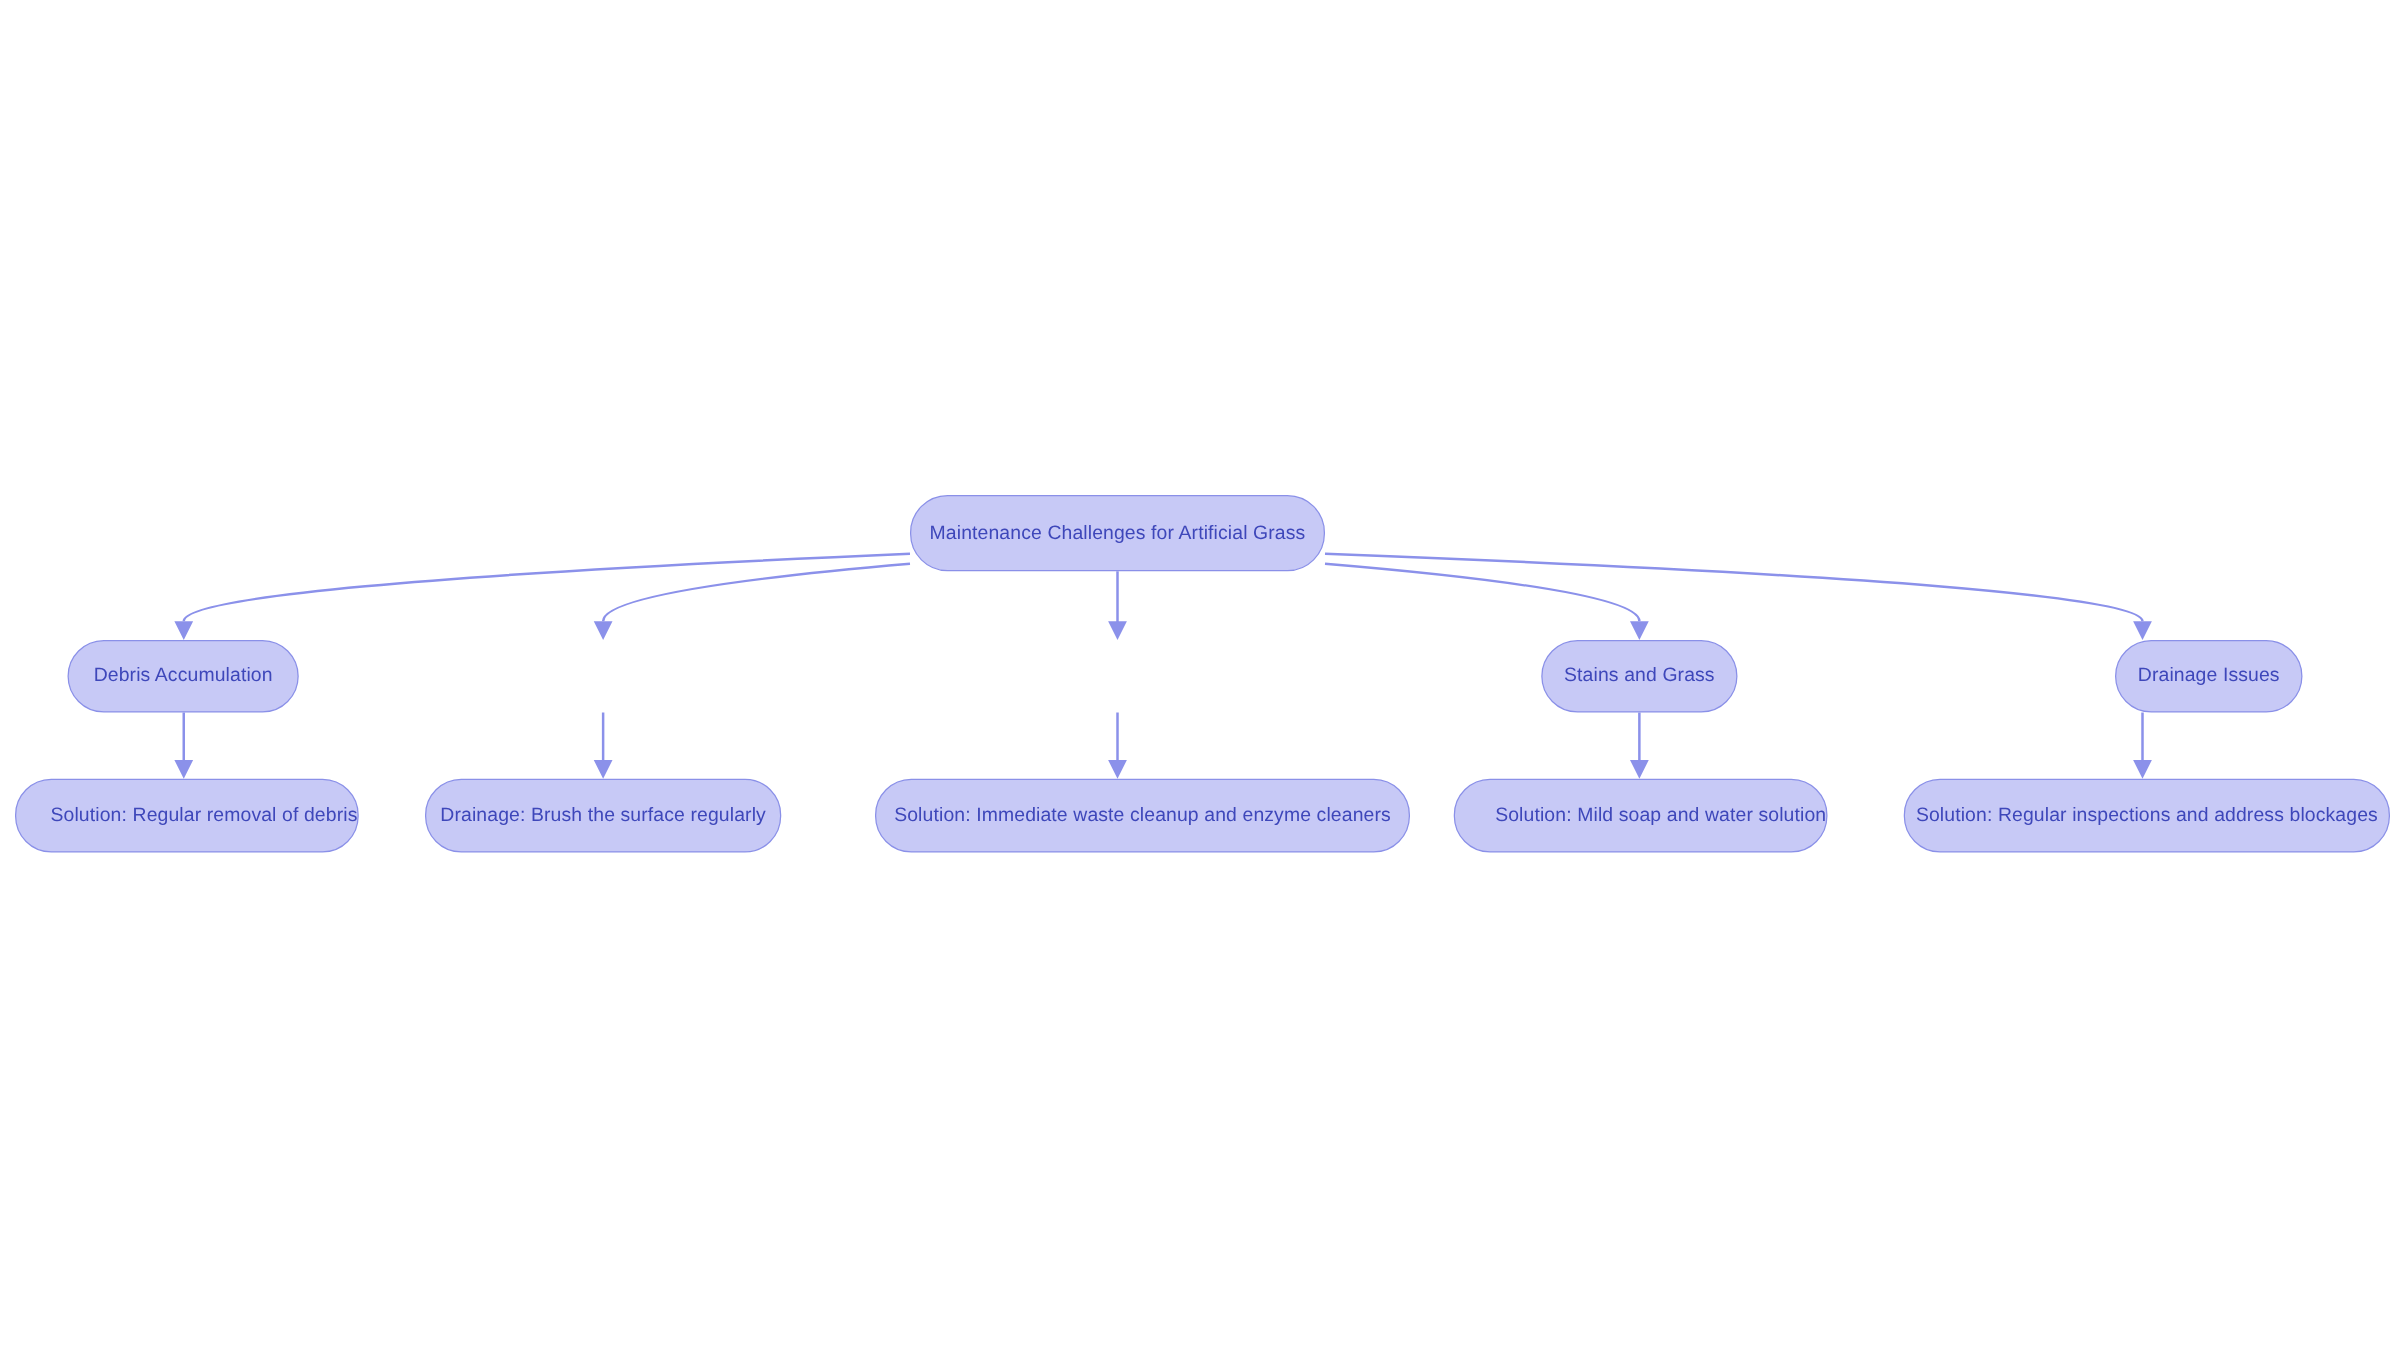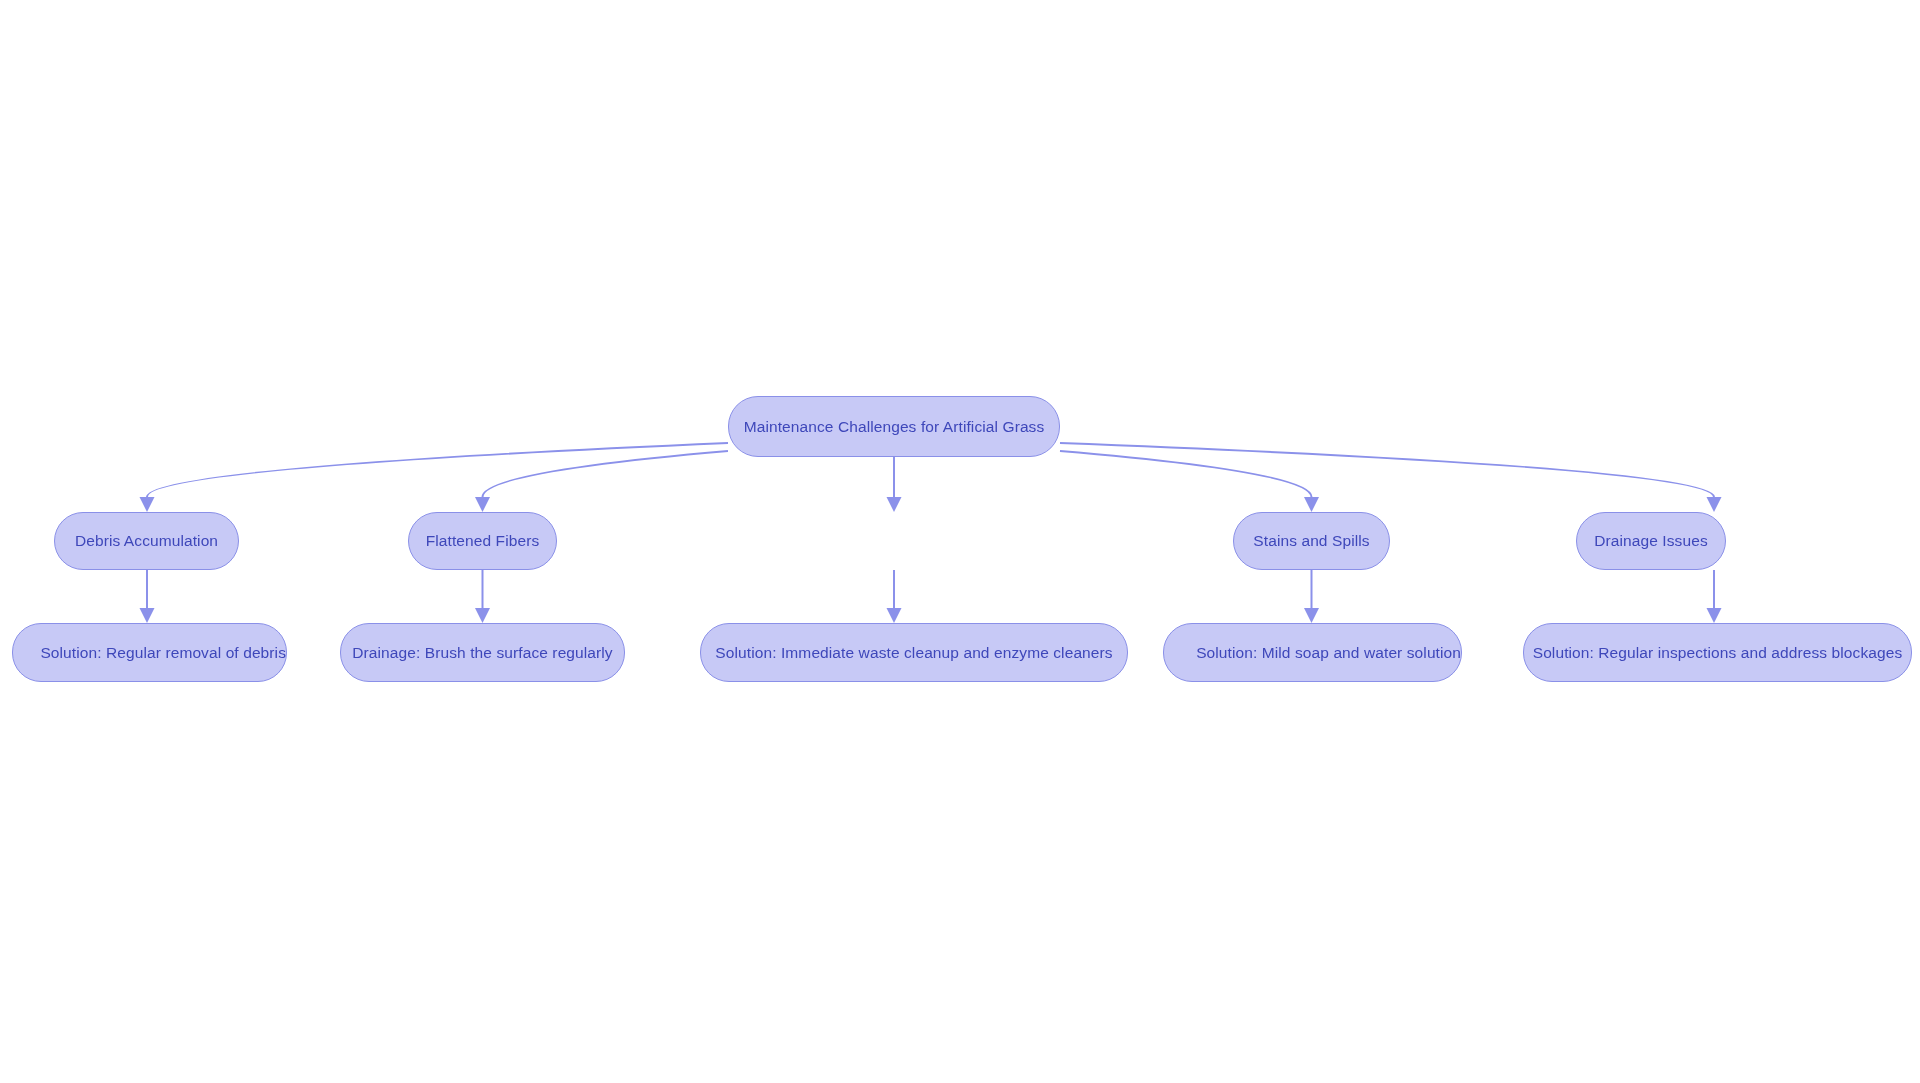--- a/index.html
+++ b/index.html
@@ -51,21 +51,21 @@
     text-align: center;
   }
   .node.root      { left: 728px;  top: 396px; width: 332px; height: 61px; border-radius: 30px; }
   .node.challenge { top: 512px; height: 58px; border-radius: 29px; text-align: center; }
   .node.solution  { top: 623px; height: 59px; border-radius: 29px; }
 
   .node.ch-0 { left: 54px;   width: 185px; }
   .node.ch-1 { left: 408px;  width: 149px; }
   .node.ch-2 { left: 818px;  width: 152px; }
   .node.ch-3 { left: 1233px; width: 157px; }
-  .node.ch-4 { left: 1576px; width: 150px; }
+  .node.ch-4 { left: 1692px; width: 150px; }
 
   .node.so-0 { left: 12px;   width: 275px; justify-content: flex-end; }
   .node.so-1 { left: 340px;  width: 285px; }
   .node.so-2 { left: 700px;  width: 428px; }
   .node.so-3 { left: 1163px; width: 299px; justify-content: flex-end; }
   .node.so-4 { left: 1523px; width: 389px; }
 </style>
 </head>
 <body>
 
@@ -116,25 +116,22 @@
     </g>
   </svg>
 
   <div class="node root">
     <span>Maintenance Challenges for Artificial Grass</span>
   </div>
 
   <div class="node challenge ch-0">
     <span>Debris Accumulation</span>
   </div>
-  <div class="node challenge ch-1">
-    <span>Flattened Fibers</span>
-  </div>
   <div class="node challenge ch-3">
-    <span>Stains and Spills</span>
+    <span>Stains and Grass</span>
   </div>
   <div class="node challenge ch-4">
     <span>Drainage Issues</span>
   </div>
 
   <div class="node solution so-0">
     <span>Solution: Regular removal of debris</span>
   </div>
   <div class="node solution so-1">
     <span>Drainage: Brush the surface regularly</span>

